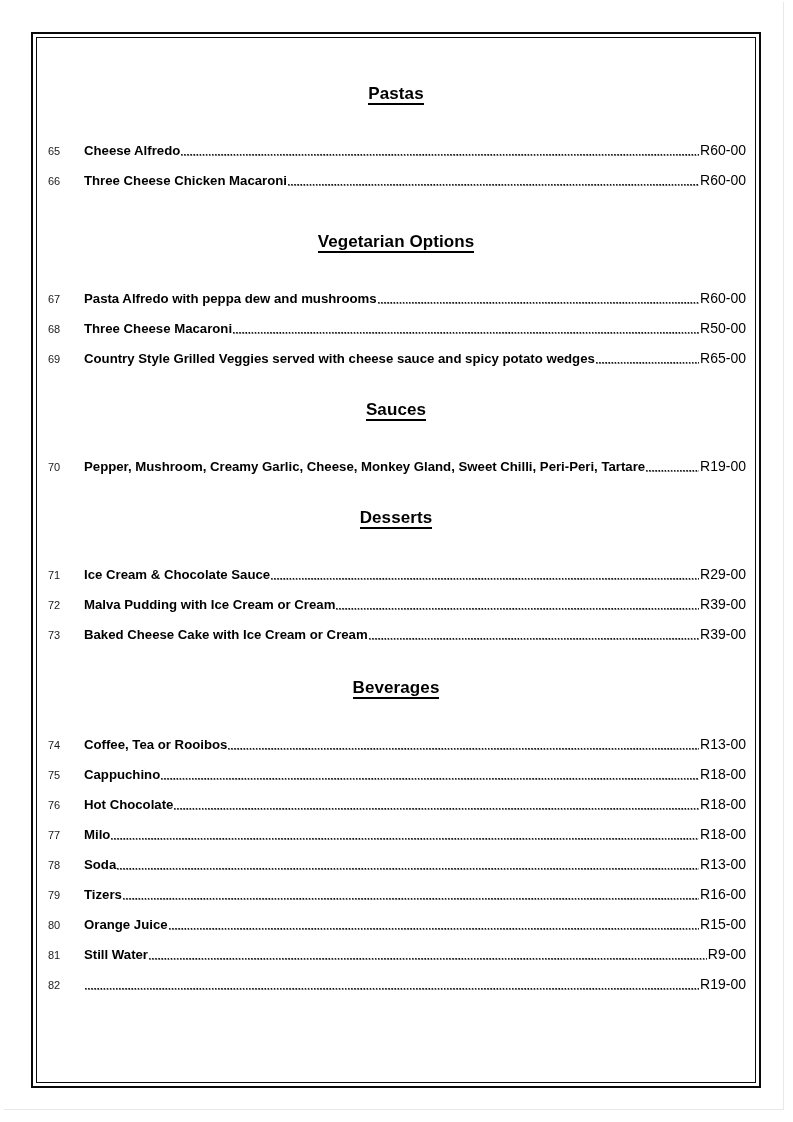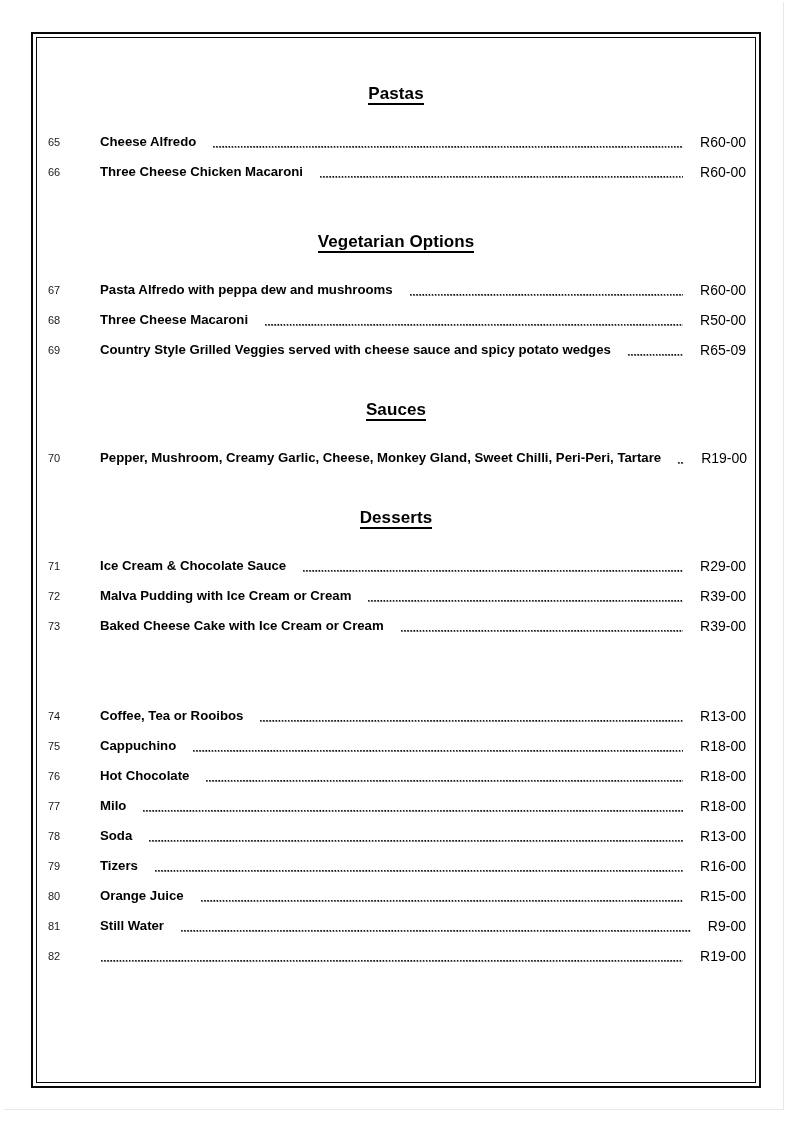--- a/index.html
+++ b/index.html
@@ -86,24 +86,23 @@
   }
 
   .items {
     margin: 0;
     padding: 0;
     list-style: none;
   }
 
   .item-row {
     display: flex;
-    align-items: center;
+    align-items: flex-end;
     width: 100%;
     height: 30px;
-    gap: 16px;
   }
 
   .item-num {
     flex: 0 0 40px;
     font-size: 11px;
     font-weight: normal;
     color: #1a1a1a;
     text-align: left;
     padding-left: 4px;
     box-sizing: border-box;
@@ -201,21 +200,21 @@
             <li class="item-row">
               <span class="item-num">68</span>
               <span class="item-name"><span>Three Cheese Macaroni</span></span>
               <span class="leader"></span>
               <span class="item-price">R50-00</span>
             </li>
             <li class="item-row">
               <span class="item-num">69</span>
               <span class="item-name"><span>Country Style Grilled Veggies served with cheese sauce and spicy potato wedges</span></span>
               <span class="leader"></span>
-              <span class="item-price">R65-09</span>
+              <span class="item-price">R65-00</span>
             </li>
           </ul>
         </div>
         <div class="gap" style="height: 36px;"></div>
         <div class="section">
           <div class="section-heading"><span class="hd-text">Sauces</span></div>
           <div class="gap" style="height: 22px;"></div>
           <ul class="items">
             <li class="item-row">
               <span class="item-num">70</span>
@@ -245,20 +244,21 @@
             <li class="item-row">
               <span class="item-num">73</span>
               <span class="item-name"><span>Baked Cheese Cake with Ice Cream or Cream</span></span>
               <span class="leader"></span>
               <span class="item-price">R39-00</span>
             </li>
           </ul>
         </div>
         <div class="gap" style="height: 38px;"></div>
         <div class="section">
+          <div class="section-heading"><span class="hd-text">Beverages</span></div>
           <div class="gap" style="height: 22px;"></div>
           <ul class="items">
             <li class="item-row">
               <span class="item-num">74</span>
               <span class="item-name"><span>Coffee, Tea or Rooibos</span></span>
               <span class="leader"></span>
               <span class="item-price">R13-00</span>
             </li>
             <li class="item-row">
               <span class="item-num">75</span>

